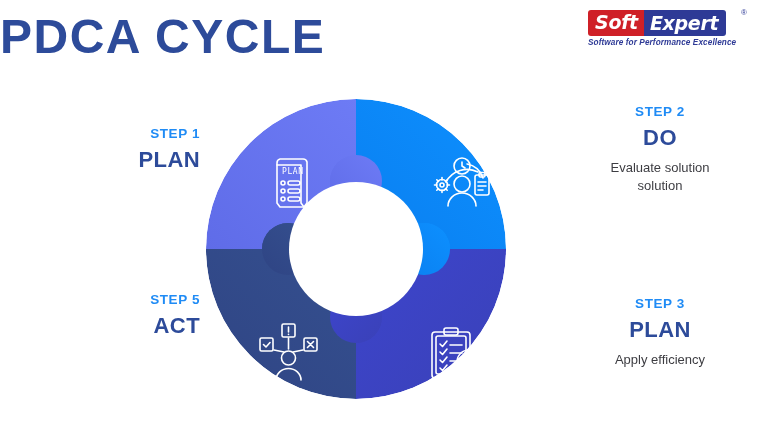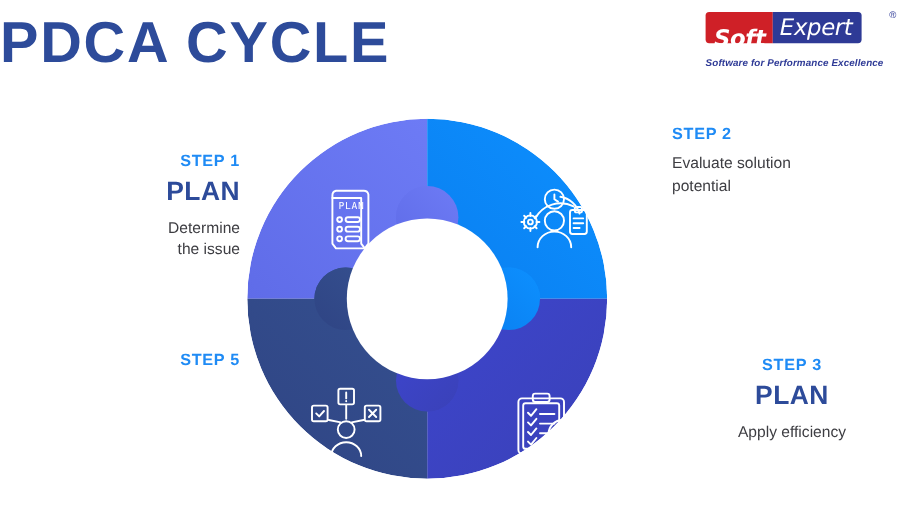--- a/index.html
+++ b/index.html
@@ -44,49 +44,49 @@
     position: relative;
     width: 152px;
   }
   .logo-soft {
     background: #cf2027;
     color: #ffffff;
     font-size: 19px;
     font-weight: bold;
     font-style: italic;
     font-family: "DejaVu Sans", sans-serif;
-    padding: 10px 6px 1px 7px;
+    padding: 0 6px 1px 7px;
     border-radius: 3px 0 0 3px;
     letter-spacing: -0.3px;
     line-height: 24px;
     box-sizing: border-box;
   }
   .logo-expert {
     background: #2e3a96;
     color: #ffffff;
     font-size: 19px;
-    font-weight: normal;
+    font-weight: bold;
     font-style: italic;
     font-family: "DejaVu Sans", sans-serif;
     padding: 1px 8px 1px 6px;
     border-radius: 0 3px 3px 0;
     letter-spacing: -0.3px;
     line-height: 24px;
     box-sizing: border-box;
   }
   .logo-reg {
     position: absolute;
     right: -7px;
     top: -2px;
     font-size: 8px;
     color: #2e3a96;
     font-family: "Liberation Sans", sans-serif;
   }
   #logo-tagline {
-    margin-top: 12px;
+    margin-top: 2px;
     font-size: 8.2px;
     font-style: italic;
     font-weight: bold;
     color: #2e3a96;
     letter-spacing: 0.1px;
     white-space: nowrap;
     font-family: "Liberation Sans", sans-serif;
   }
 
   
@@ -119,21 +119,21 @@
   }
   .step-desc {
     font-size: 13px;
     color: #3d3d42;
     line-height: 1.45;
     margin-top: 6px;
   }
 
   #step-block-plan  { left: 52px;  top: 112px; width: 148px; text-align: right; margin-top: 14px; }
   #step-block-act   { left: 42px;  top: 292px; width: 158px; text-align: right; }
-  #step-block-do    { left: 560px; top: 104px; width: 200px; text-align: left;  }
+  #step-block-do    { left: 560px; top: 104px; width: 200px; text-align: center;  }
   #step-block-check { left: 560px; top: 296px; width: 200px; text-align: center;  }
 </style>
 </head>
 <body>
 
 <div id="page-title">PDCA CYCLE</div>
 
 <div id="brand-logo">
   <div class="logo-row">
     <span class="logo-soft">Soft</span>
@@ -273,37 +273,35 @@
 
       <circle cx="28.5" cy="34" r="7"></circle>
       <path d="M16 56 a12.5 11.5 0 0 1 25 0"></path>
     </g>
   </svg>
 </div>
 
 <div class="step-block" id="step-block-plan">
   <div class="step-label">STEP 1</div>
   <div class="step-title">PLAN</div>
-  <div class="step-desc">
-    <div>Determine</div>
-    <div>the issue</div>
-  </div>
 </div>
 
 <div class="step-block" id="step-block-do">
   <div class="step-label">STEP 2</div>
+  <div class="step-title">DO</div>
   <div class="step-desc">
     <div>Evaluate solution</div>
-    <div>potential</div>
+    <div>solution</div>
   </div>
 </div>
 
 <div class="step-block" id="step-block-check">
   <div class="step-label">STEP 3</div>
   <div class="step-title">PLAN</div>
   <div class="step-desc">
     <div>Apply efficiency</div>
   </div>
 </div>
 
 <div class="step-block" id="step-block-act">
   <div class="step-label">STEP 5</div>
+  <div class="step-title">ACT</div>
 </div>
 
 </body></html>

